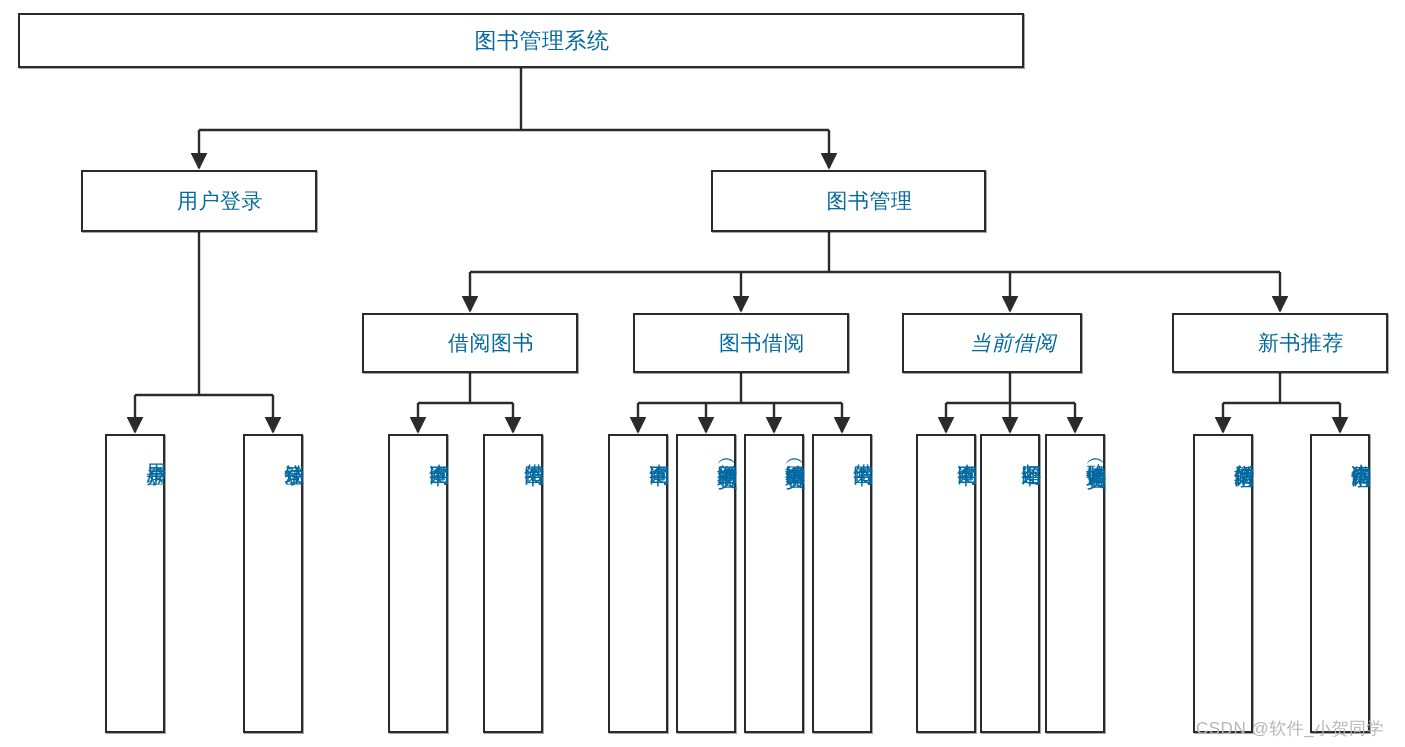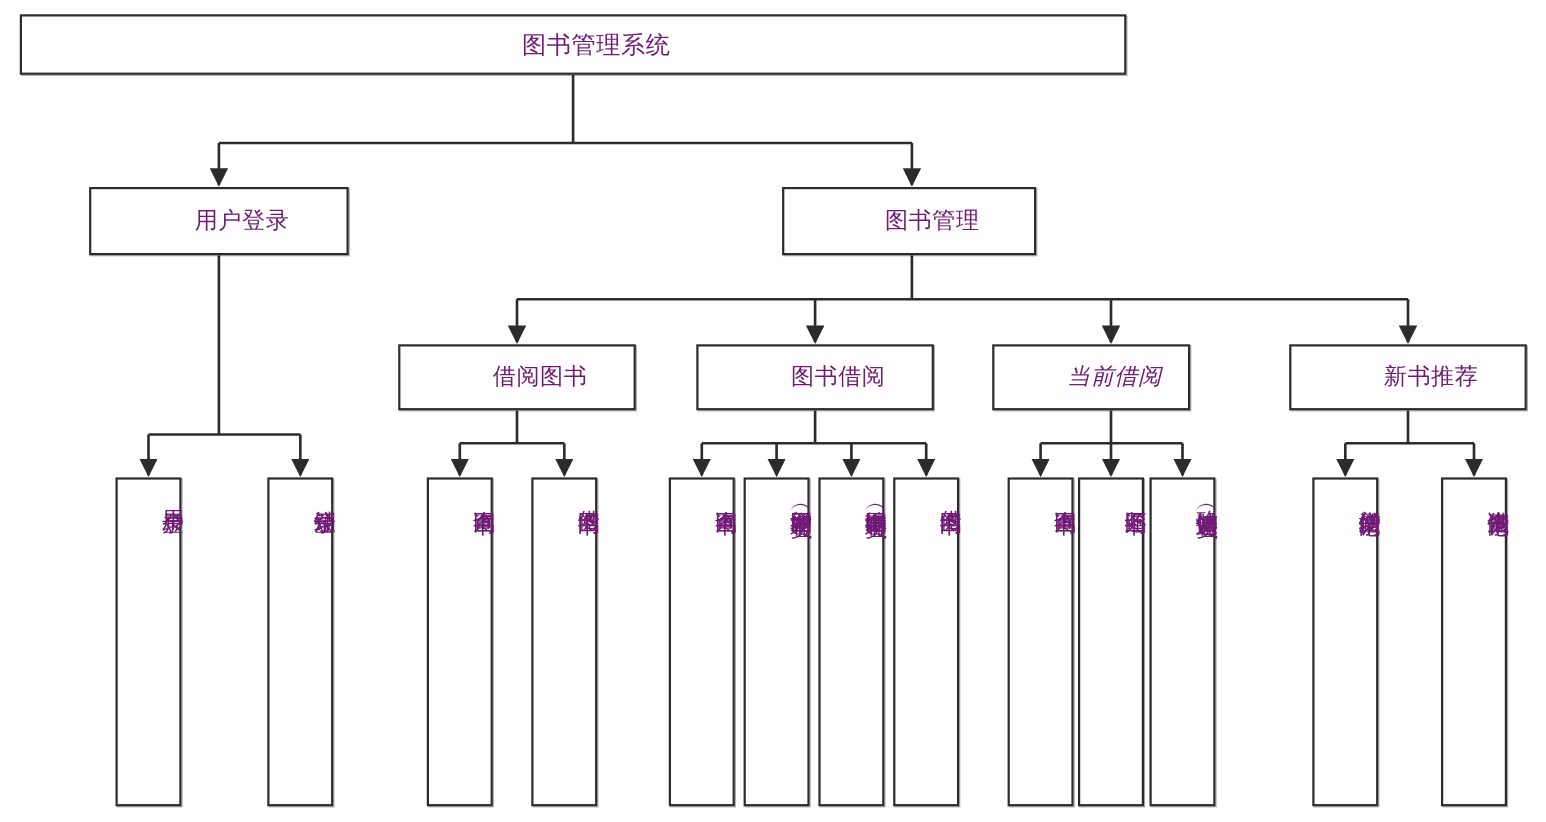--- a/index.html
+++ b/index.html
@@ -27,21 +27,21 @@
   }
   .node {
     position: absolute;
     box-sizing: border-box;
     background: #ffffff;
     border: 2px solid #2b2b2b;
     box-shadow: 1px 1px 0 rgba(0,0,0,0.35);
     display: flex;
     align-items: center;
     justify-content: center;
-    color: #701a75;
+    color: #0369a1;
     padding-left: 42px;
   }
   .node .lbl {
     font-size: 21px;
     line-height: 1.15;
     letter-spacing: 0.5px;
     white-space: nowrap;
     text-align: center;
   }
   .node.leaf .lbl {
@@ -115,21 +115,21 @@
       </g>
   </svg>
 
   <div id="nodes-layer">
       <div class="node root" style="left: 18px; top: 13px; width: 1006px; height: 55px;">
         <span class="lbl">图书管理系统</span>
       </div>
       <div class="node branch" style="left: 81px; top: 170px; width: 236px; height: 62px;">
         <span class="lbl">用户登录</span>
       </div>
-      <div class="node branch" style="left: 711px; top: 170px; width: 231px; height: 62px;">
+      <div class="node branch" style="left: 711px; top: 170px; width: 275px; height: 62px;">
         <span class="lbl">图书管理</span>
       </div>
       <div class="node branch" style="left: 362px; top: 313px; width: 216px; height: 60px;">
         <span class="lbl">借阅图书</span>
       </div>
       <div class="node branch" style="left: 633px; top: 313px; width: 216px; height: 60px;">
         <span class="lbl">图书借阅</span>
       </div>
       <div class="node branch" style="left: 902px; top: 313px; width: 180px; height: 60px; font-style: italic;">
         <span class="lbl">当前借阅</span>
@@ -171,14 +171,15 @@
         <span class="lbl">确认归还（管理员）</span>
       </div>
       <div class="node leaf" style="left: 1193px; top: 434px; width: 60px; height: 299px;">
         <span class="lbl">新增借阅记录</span>
       </div>
       <div class="node leaf" style="left: 1310px; top: 434px; width: 60px; height: 299px;">
         <span class="lbl">查询借阅记录</span>
       </div>
     </div>
 
+  <div class="watermark" style="left: 1196px; top: 717px;">CSDN @软件_小贺同学</div>
 
 </div>
 
 </body></html>

